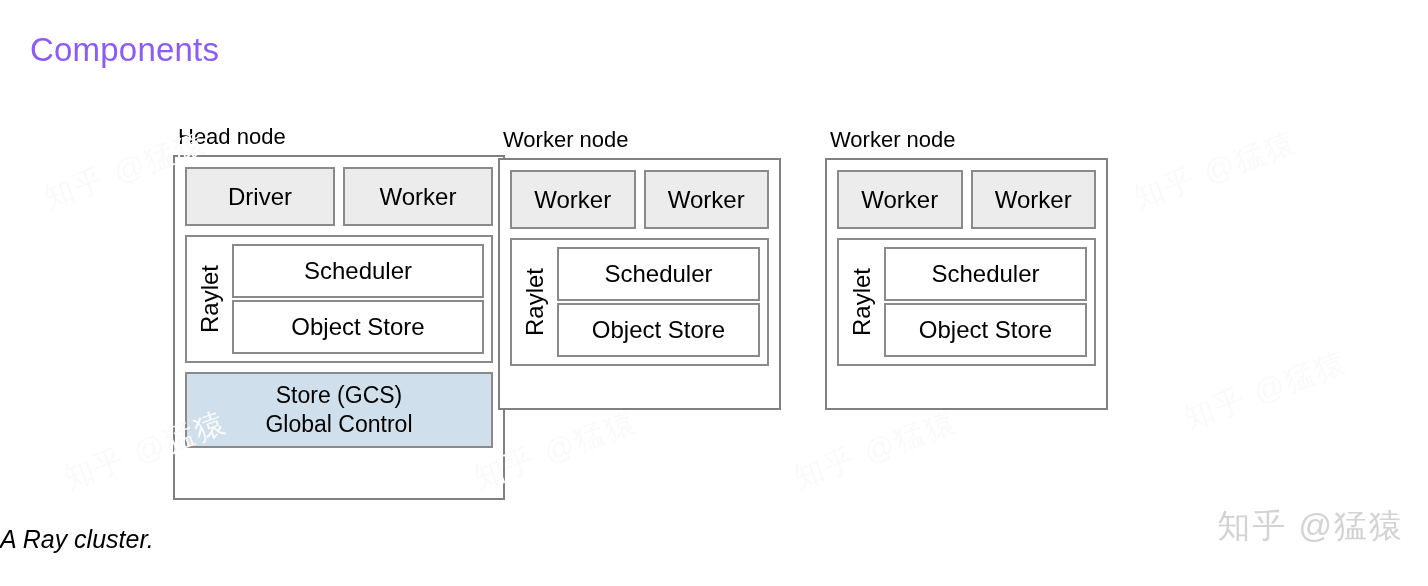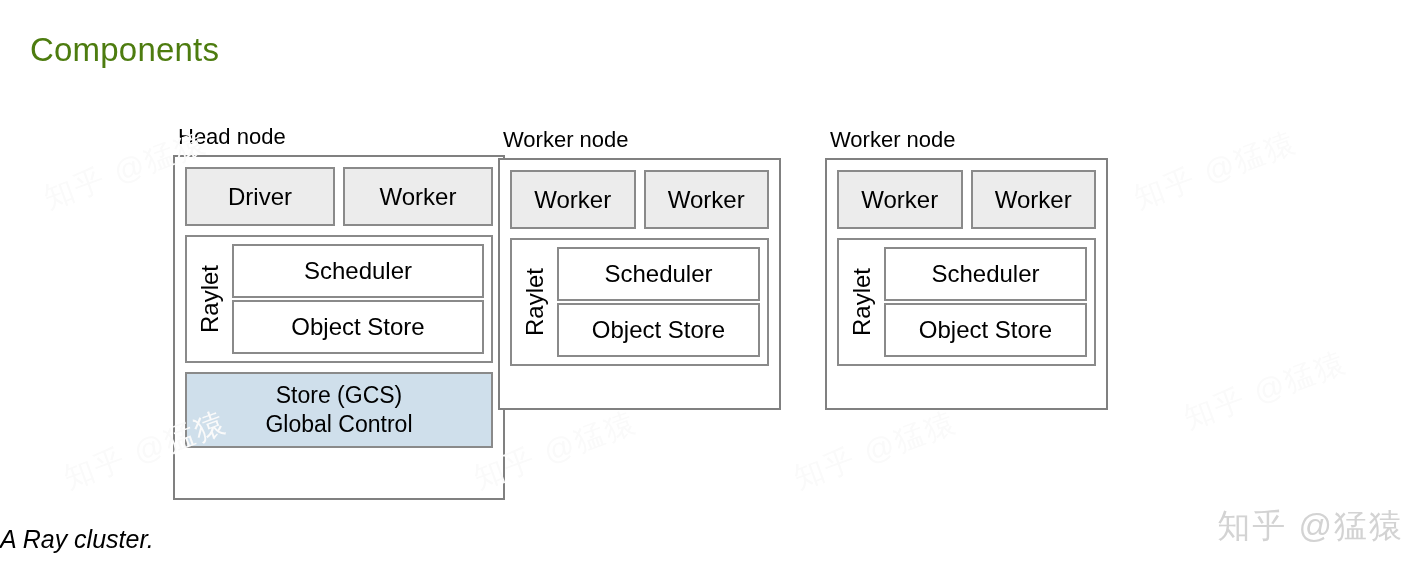--- a/index.html
+++ b/index.html
@@ -16,21 +16,21 @@
     color: #000000;
   }
 
   
   .page-title {
     position: absolute;
     left: 30px;
     top: 31px;
     font-size: 33px;
     font-weight: 400;
-    color: #4d7c0f;
+    color: #8b5cf6;
     letter-spacing: 0.2px;
     white-space: nowrap;
   }
 
   
   .node-group {
     position: absolute;
   }
   .node-label {
     position: absolute;

